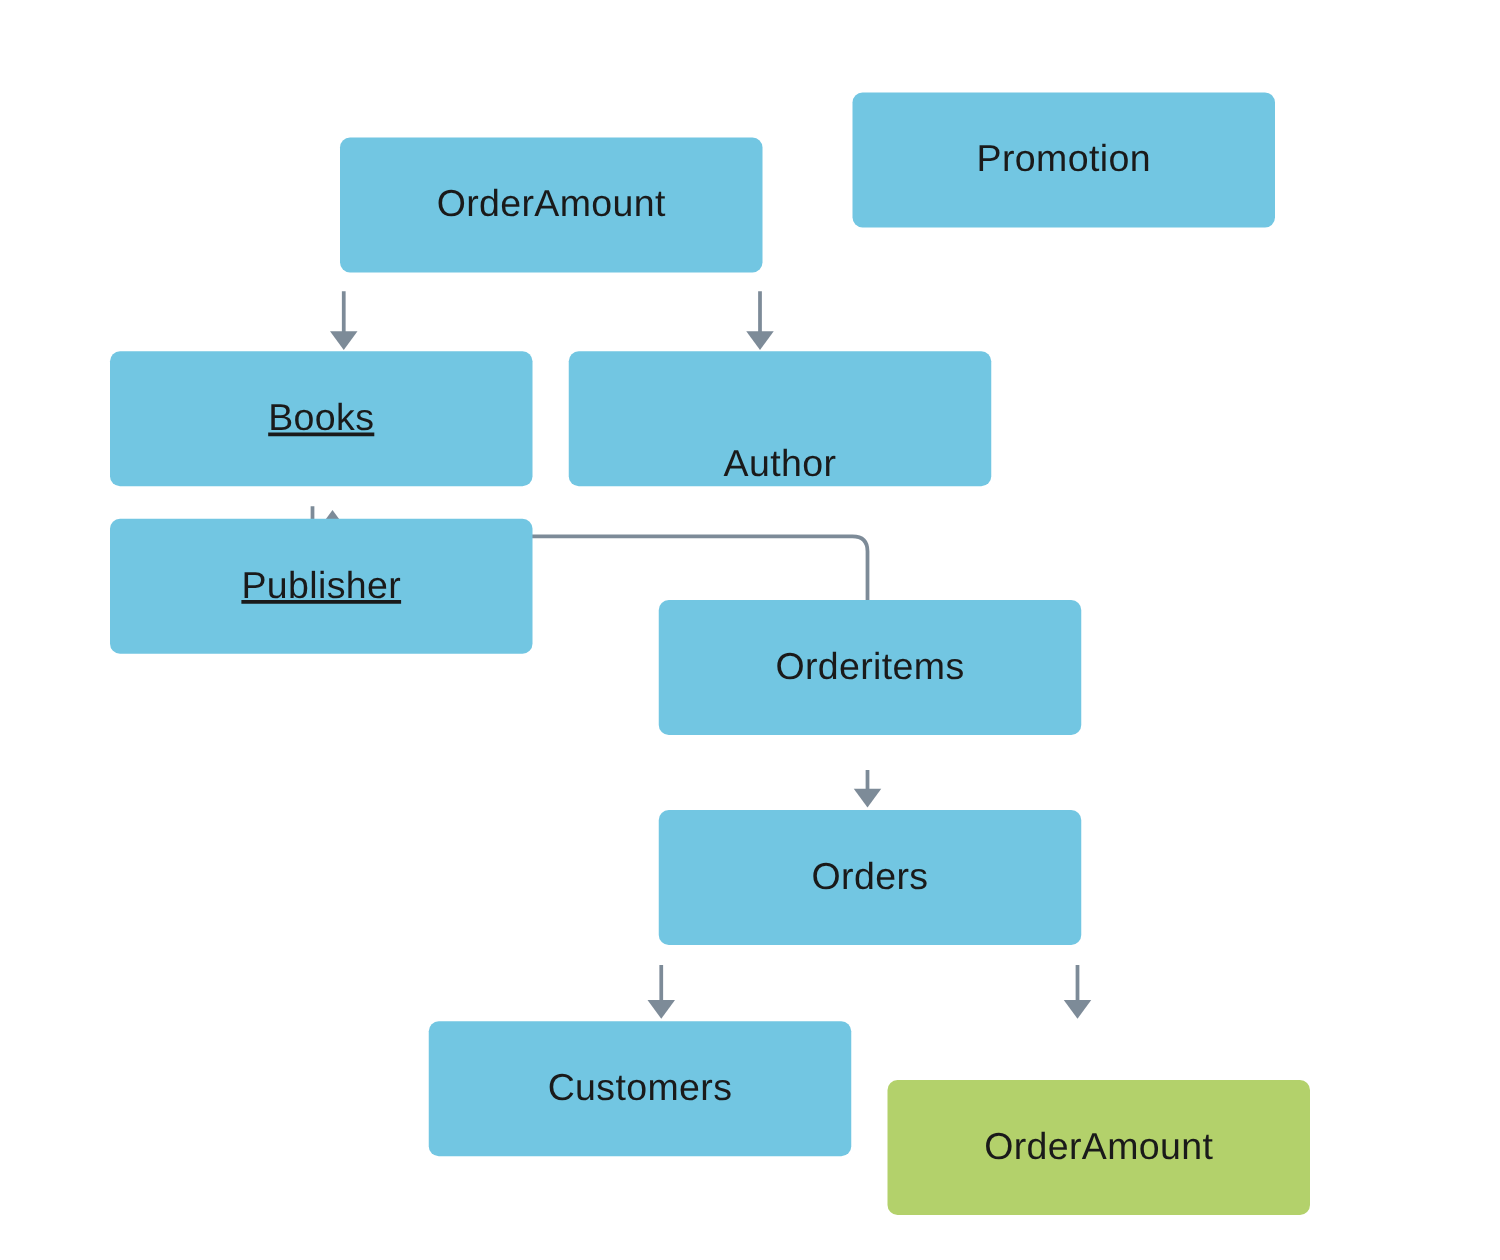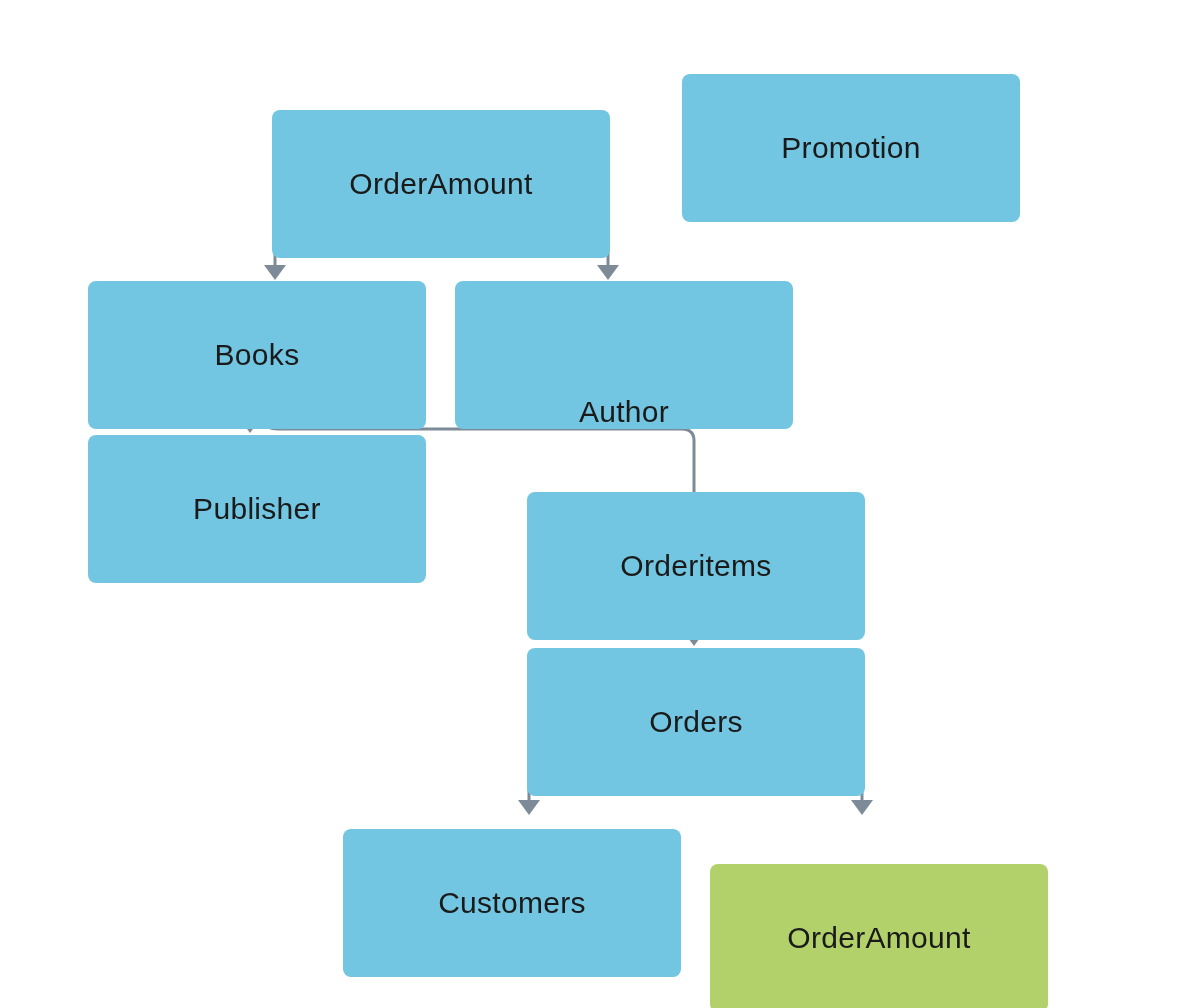--- a/index.html
+++ b/index.html
@@ -33,42 +33,42 @@
     stroke-width: 3;
     fill: none;
   }
   .edge-head {
     fill: var(--arrow);
     stroke: none;
   }
   .node {
     position: absolute;
     width: 338px;
-    height: 148px;
+    height: 108px;
     border-radius: 8px;
     background: var(--node-blue);
     color: var(--text);
     display: flex;
     align-items: center;
     justify-content: center;
     font-size: 30px;
     font-weight: 500;
     letter-spacing: 0.3px;
     text-align: center;
   }
   .node.green { background: var(--node-green); margin-top: 47px; }
 
   .node-bookauthor  { left: 272px; top: 110px; }
   .node-promotion   { left: 682px; top: 74px;  }
-  .node-books       { left: 88px;  top: 281px; }
+  .node-books       { left: 88px;  top: 281px; text-decoration: underline; }
   .node-author      { left: 455px; top: 281px; align-items: flex-end; }
-  .node-publisher   { left: 88px;  top: 435px; }
-  .node-orderitems  { left: 527px; top: 492px; }
+  .node-publisher   { left: 88px;  top: 415px; text-decoration: underline; }
+  .node-orderitems  { left: 527px; top: 480px; }
   .node-orders      { left: 527px; top: 648px; text-align: right; }
-  .node-customers   { left: 343px; top: 817px; margin-top: 12px; }
+  .node-customers   { left: 343px; top: 817px; }
   .node-orderamount { left: 710px; top: 817px; }
 </style>
 </head>
 <body>
 
 <div class="canvas">
 
   <svg class="edges" viewBox="0 0 1200 1008" xmlns="http://www.w3.org/2000/svg" aria-hidden="true">
 
     <g>

